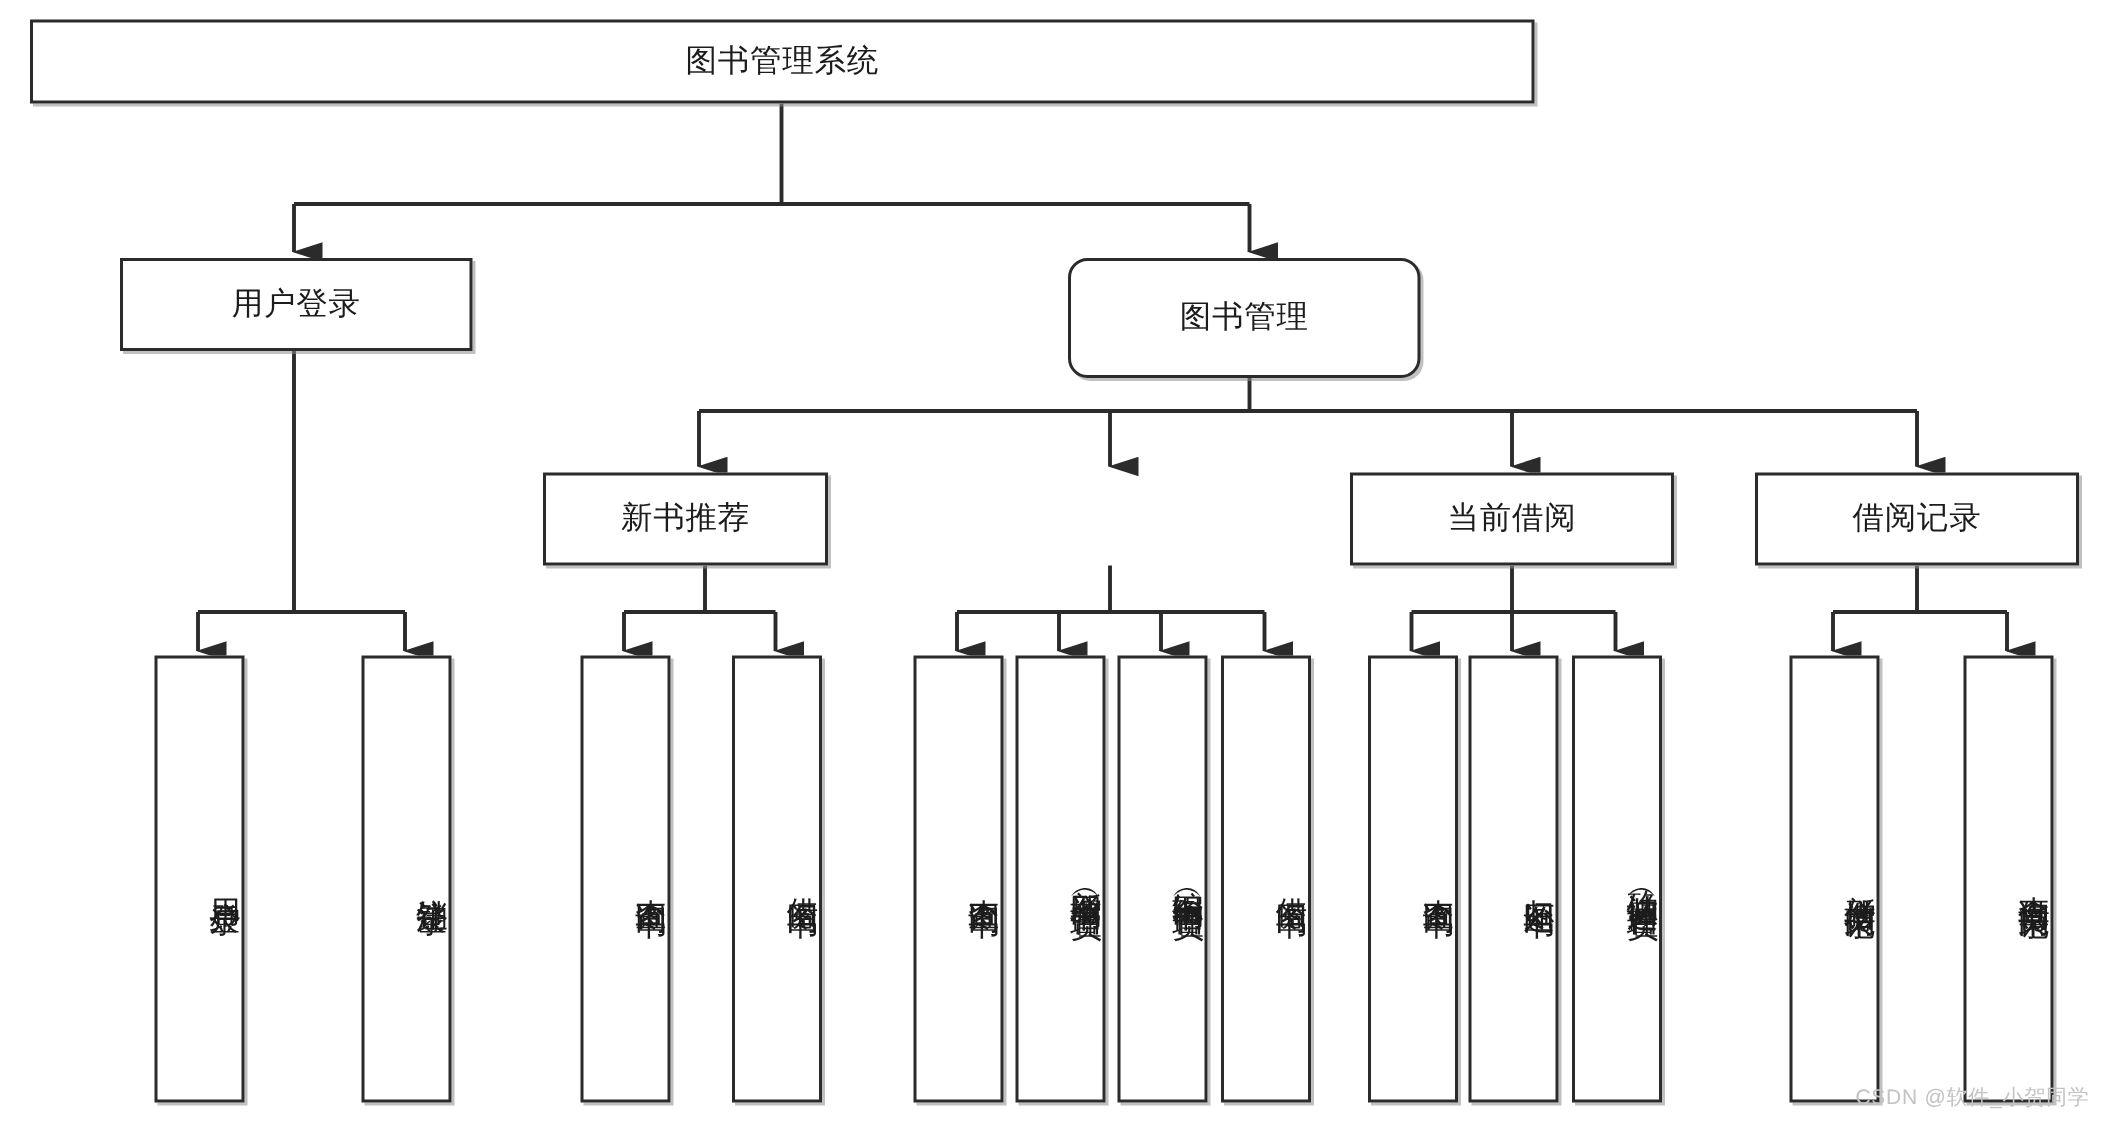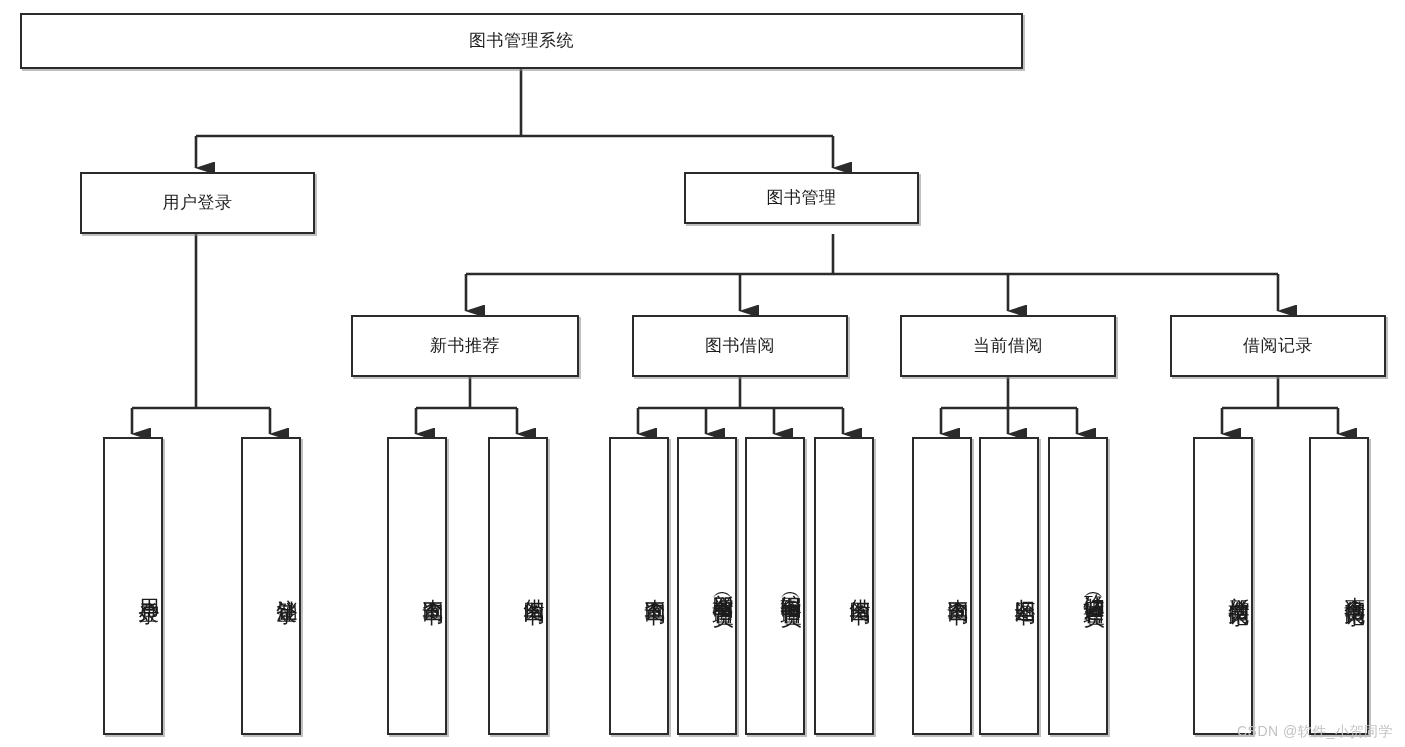--- a/index.html
+++ b/index.html
@@ -30,21 +30,21 @@
     background: #ffffff;
     border: 2px solid #2b2b2b;
     box-shadow: 2px 2px 0 rgba(140,140,140,0.55);
     display: flex;
     align-items: center;
     justify-content: center;
     color: #1c1c1c;
     z-index: 2;
   }
   .node.horiz {
-    font-size: 17px;
+    font-size: 21px;
     letter-spacing: 0.5px;
     line-height: 1.2;
     text-align: center;
   }
   .node.vert {
     writing-mode: vertical-rl;
     text-orientation: upright;
     font-size: 21px;
     letter-spacing: 2px;
     line-height: 1.15;
@@ -119,29 +119,26 @@
     </g>
   </svg>
 
   <div class="node horiz" style="left:20px; top:13px; width:1003px; height:56px;">
     <span>图书管理系统</span>
   </div>
 
   <div class="node horiz" style="left:80px; top:172px; width:235px; height:62px;">
     <span>用户登录</span>
   </div>
-  <div class="node horiz" style="left:684px; top:172px; width:235px; height:52px;">
+  <div class="node horiz" style="left:712px; top:172px; width:235px; height:80px;border-radius:13px;">
     <span>图书管理</span>
   </div>
 
-  <div class="node horiz" style="left:351px; top:315px; width:228px; height:62px;font-family:Liberation Serif, serif;">
+  <div class="node horiz" style="left:362px; top:315px; width:190px; height:62px;">
     <span>新书推荐</span>
-  </div>
-  <div class="node horiz" style="left:632px; top:315px; width:216px; height:62px;">
-    <span>图书借阅</span>
   </div>
   <div class="node horiz" style="left:900px; top:315px; width:216px; height:62px;text-align:right;">
     <span>当前借阅</span>
   </div>
   <div class="node horiz" style="left:1170px; top:315px; width:216px; height:62px;">
     <span>借阅记录</span>
   </div>
 
   <div class="node vert" style="left:103px; top:437px; width:60px; height:298px;">
     <span>用户登录</span>

